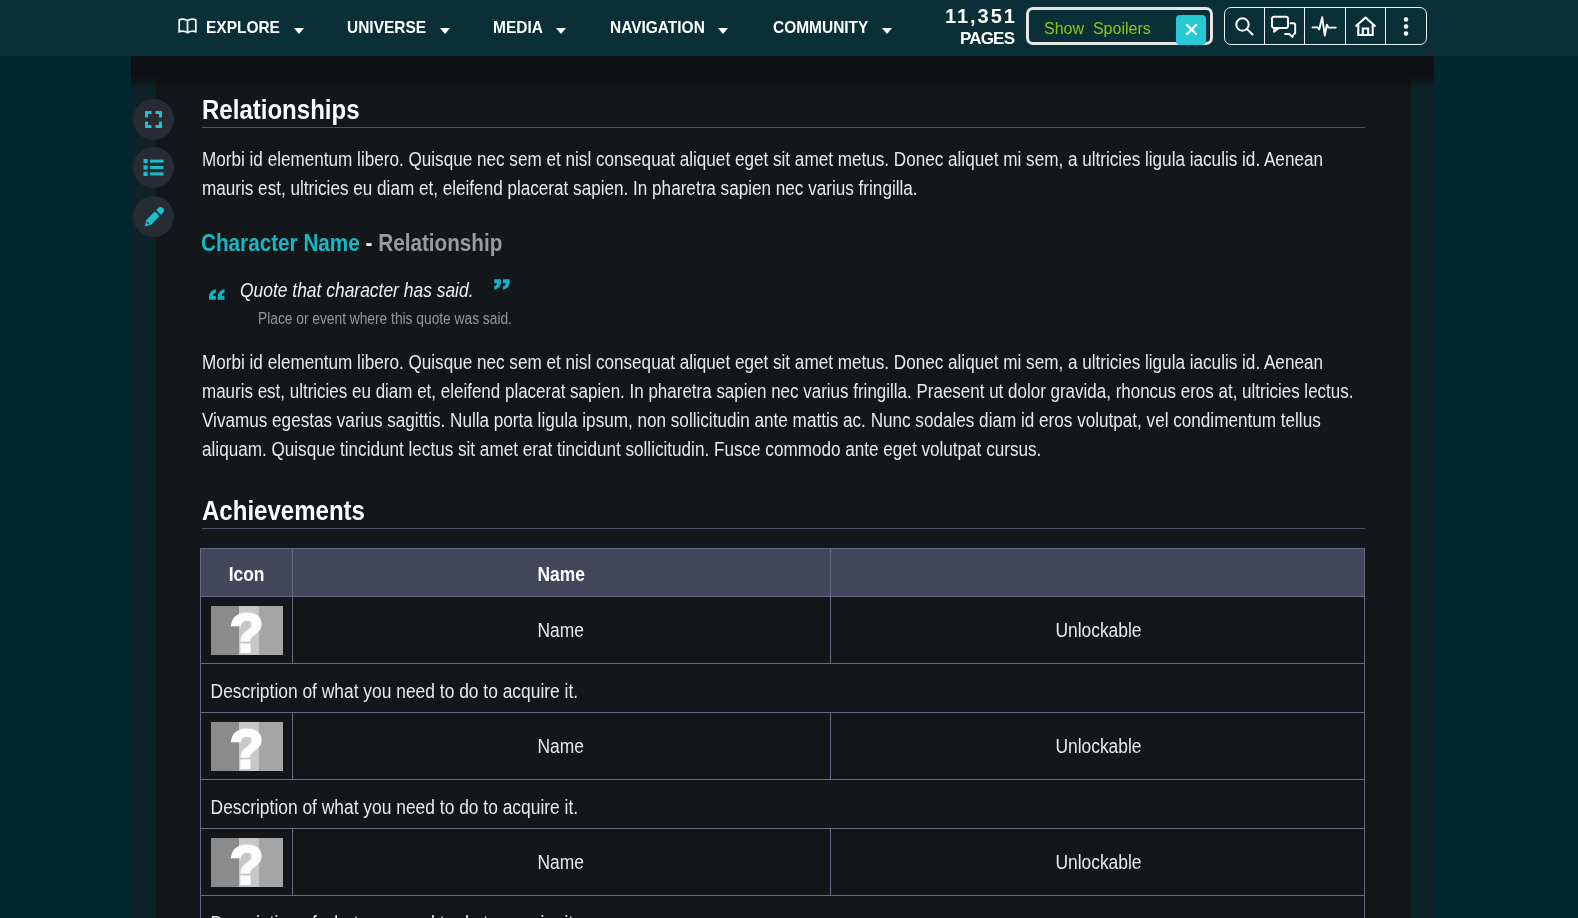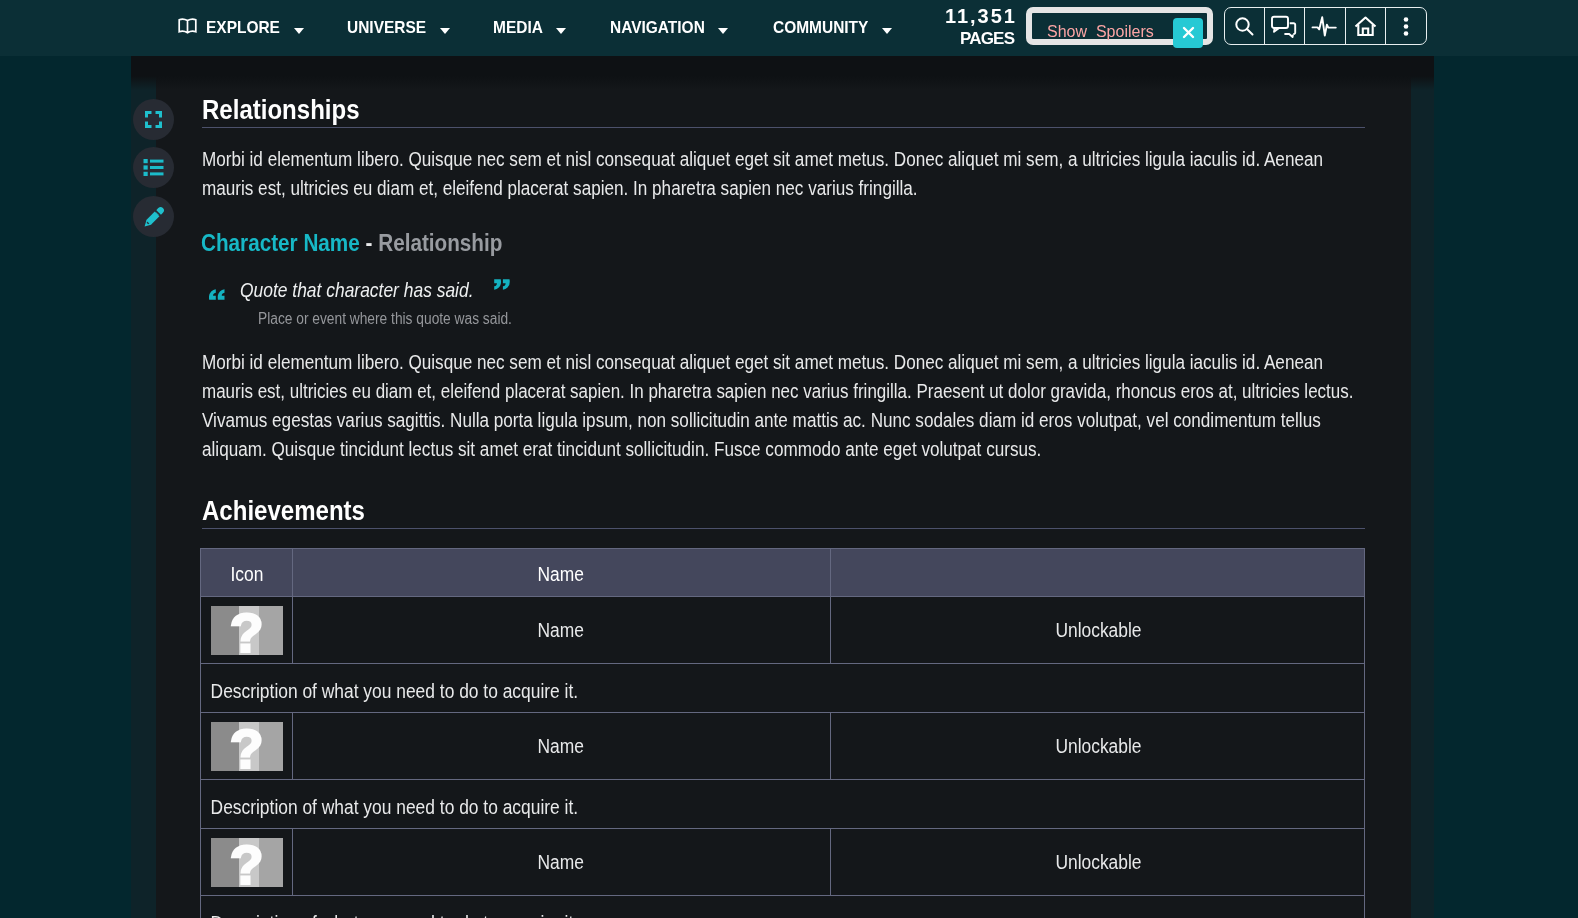--- a/index.html
+++ b/index.html
@@ -10,21 +10,21 @@
   
   #navbar { position:absolute; left:0; top:0; width:1578px; height:56px; background:#0b2f36; }
   .navitem { position:absolute; top:0; height:56px; display:flex; align-items:center; color:#fff;
              font-weight:bold; font-size:17px; transform-origin:left center; transform:scaleX(0.91); }
   .caret { position:absolute; top:28px; width:0; height:0; border-left:5.5px solid transparent;
            border-right:5.5px solid transparent; border-top:6px solid #fff; }
   #pages { position:absolute; top:6px; right:563px; text-align:right; color:#fff; line-height:1; }
   #pages .n { font-size:20px; font-weight:bold; letter-spacing:2px; margin-right:-2px;}
   #pages .p { font-size:17px; font-weight:bold; margin-top:4px; letter-spacing:-0.8px; margin-right:0.8px; }
   #spoiler { position:absolute; left:1026px; top:7px; width:187px; height:38px;
-             border:6px solid #e5e5e5; border-radius:7px; color:#fca5a5; font-size:16px; }
+             border:3px solid #e5e5e5; border-radius:7px; color:#84cc16; font-size:16px; }
   #spoiler span.t { position:absolute; left:15px; top:10px; }
   #spoiler .x { position:absolute; right:4px; top:4.5px; width:30px; height:30px; background:#26c9d4;
                 border-radius:4px; display:flex; align-items:center; justify-content:center;}
   #iconbar { position:absolute; left:1224px; top:7px; height:38px; display:flex;
              border:1px solid #e8eff0; border-radius:7px; }
   #iconbar .cell { width:40.2px; height:36px; border-right:1px solid #e8eff0; display:flex;
                    align-items:center; justify-content:center; }
   #iconbar .cell:last-child { border-right:none; }
 
   
@@ -44,21 +44,21 @@
   .h3 { position:absolute; left:201px; font-size:23px; font-weight:bold; white-space:nowrap;
         transform-origin:left top; transform:scaleX(0.9); }
   .h3 .cn { color:#17b8c6; } .h3 .dash { color:#e8e9ea; } .h3 .rel { color:#989ba0; }
   .qtext { position:absolute; color:#eef0f1; font-size:21px; font-style:italic; white-space:nowrap;
            transform-origin:left top; transform:scaleX(0.83); }
   .qattr { position:absolute; color:#95979b; font-size:16px; white-space:nowrap;
            transform-origin:left top; transform:scaleX(0.86); }
 
   
   .trow { position:absolute; border:1px solid #646880; }
-  .hdr { background:#44475c; color:#fff; font-weight:normal; }
+  .hdr { background:#44475c; color:#fff; font-weight:bold; }
   .hdr .cellc { padding-top:4px; }
   .cellc { position:absolute; top:0; height:100%; display:flex; align-items:center; justify-content:center; padding-top:0px; }
   .vline { position:absolute; top:0; width:1px; height:100%; background:#646880; }
   .desc { color:#e8e9ea; font-size:20px; height:100%; display:flex; align-items:center;
           padding-left:11px; padding-top:7px; white-space:nowrap; transform-origin:left center; transform:scaleX(0.87); }
   .ftxt { font-size:20px; color:#e8e9ea; }
   .cellc span { display:inline-block; transform:scaleX(0.87); }
 </style>
 </head>
 <body>

